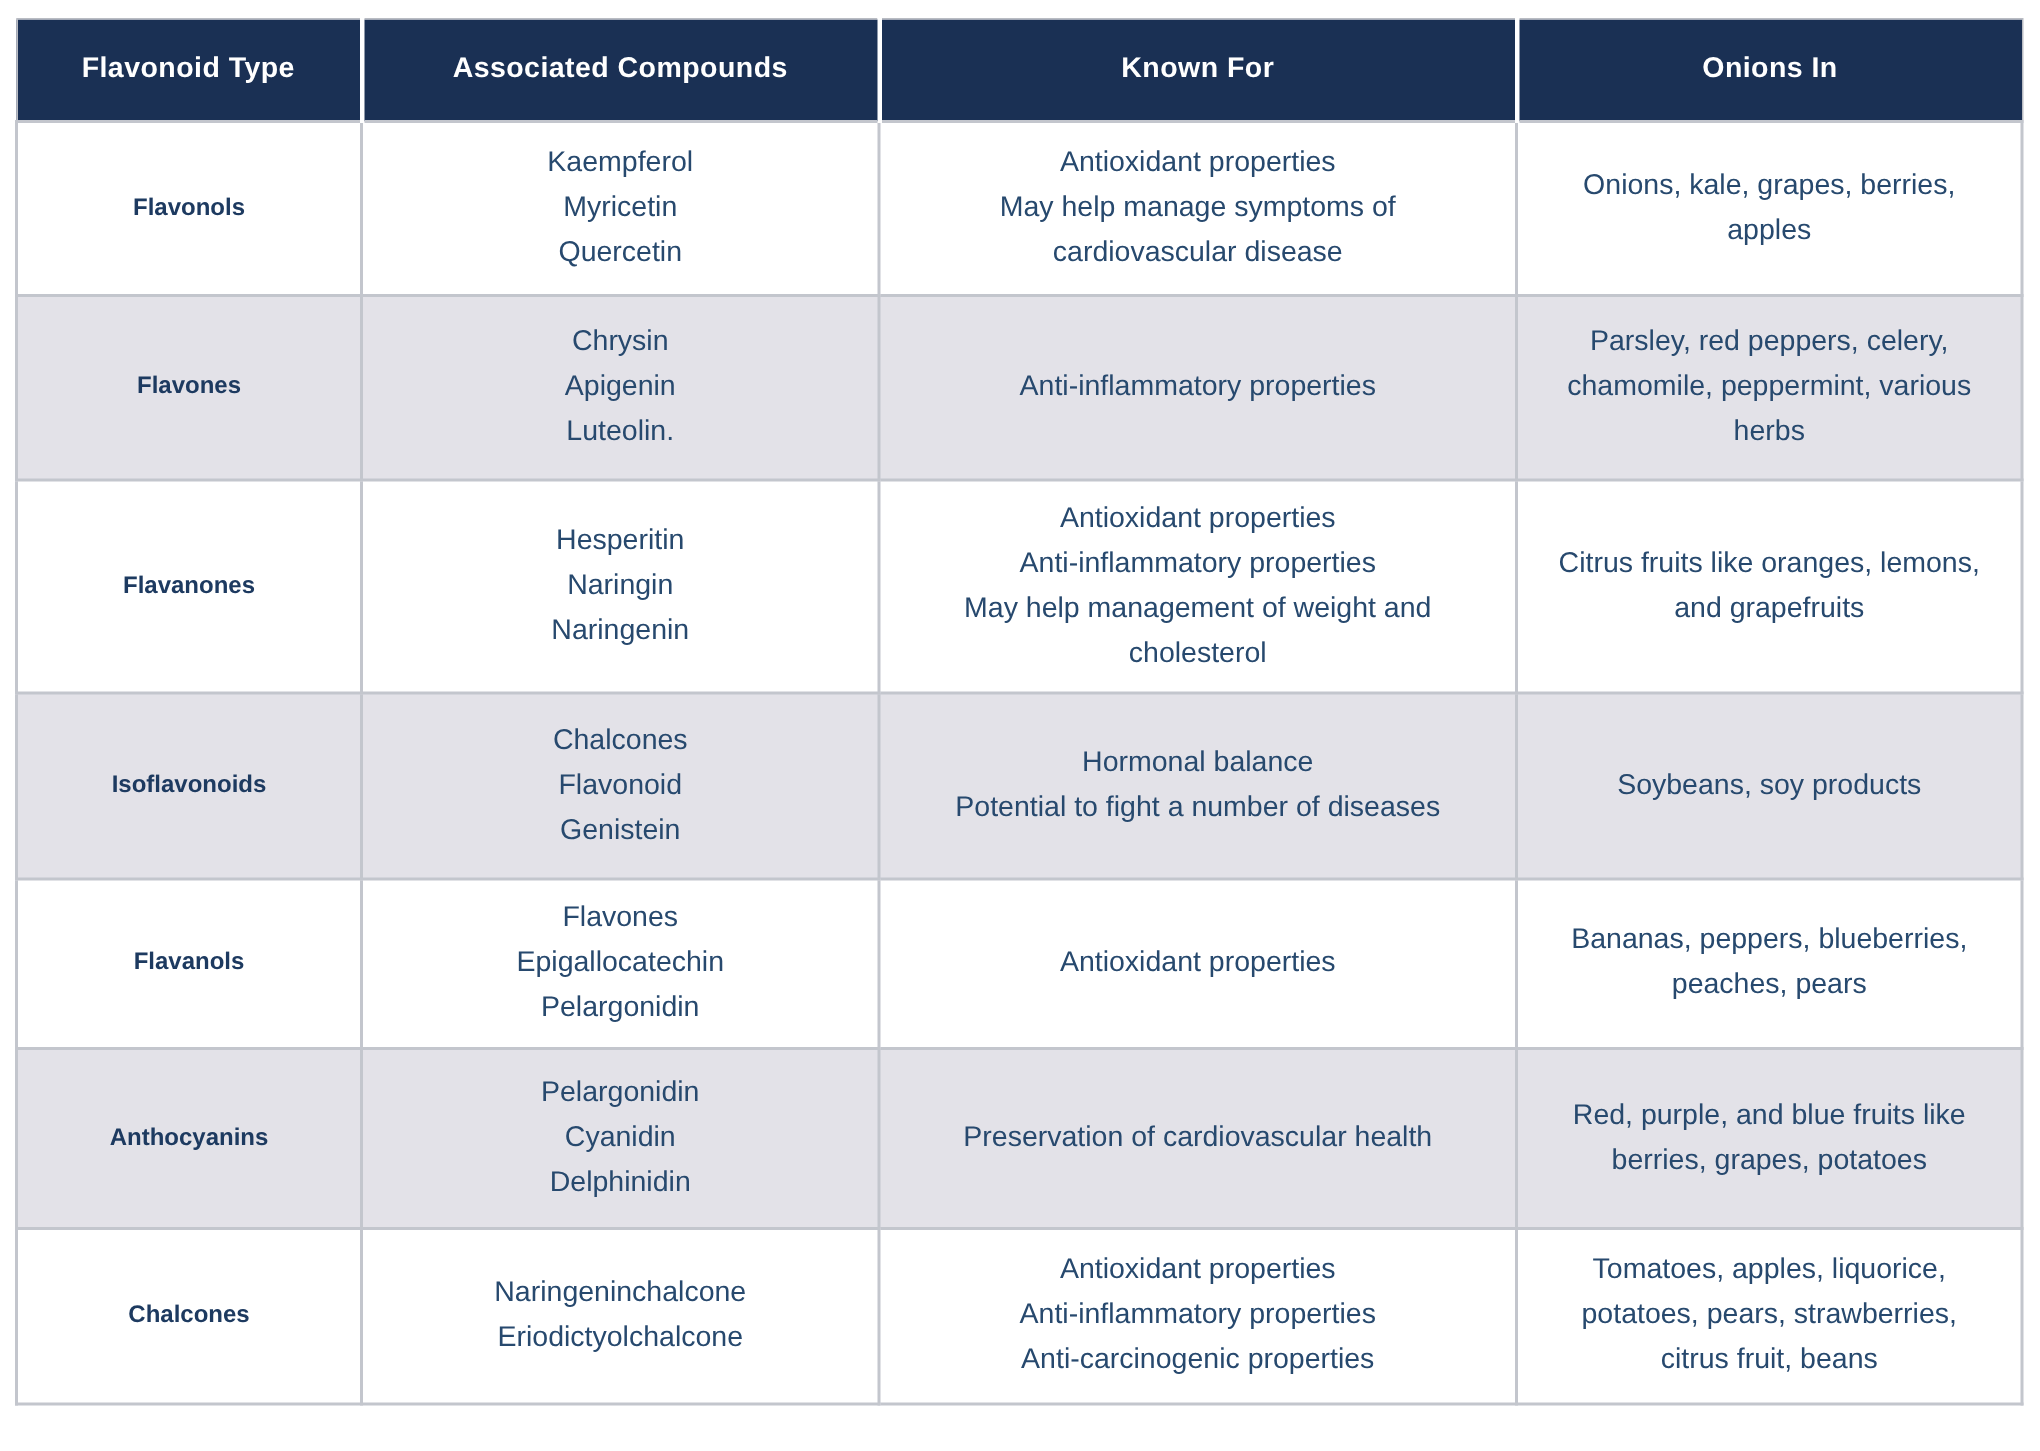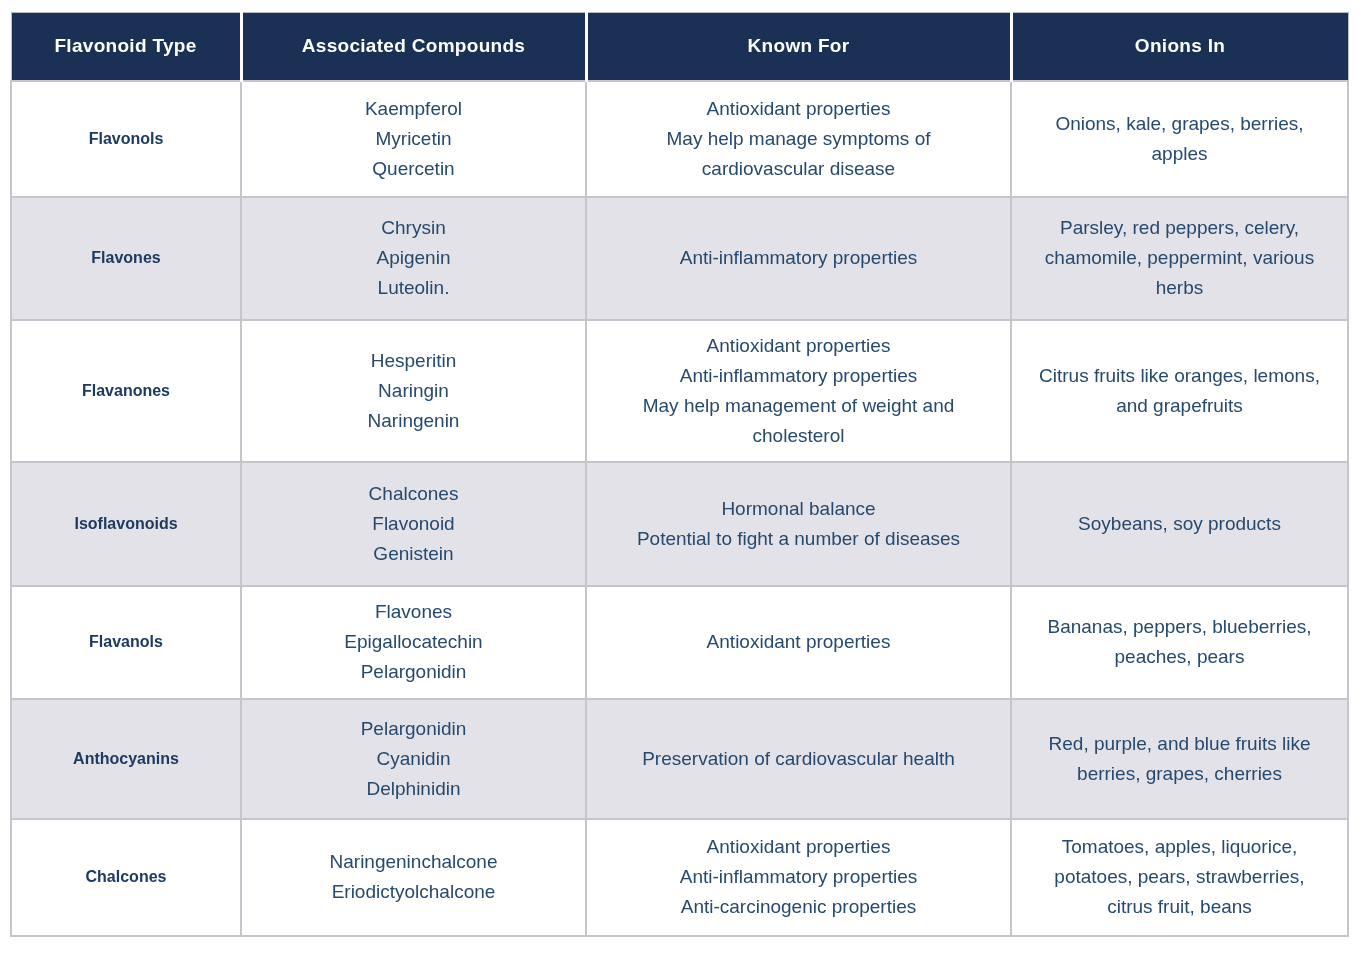--- a/index.html
+++ b/index.html
@@ -172,21 +172,21 @@
         </td>
         <td>
           <div>Pelargonidin</div>
           <div>Cyanidin</div>
           <div>Delphinidin</div>
         </td>
         <td>
           <div>Preservation of cardiovascular health</div>
         </td>
         <td>
-          <div>Red, purple, and blue fruits like berries, grapes, cherries</div>
+          <div>Red, purple, and blue fruits like berries, grapes, potatoes</div>
         </td>
       </tr>
       <tr style="height: 117px;">
         <td class="type-cell">
           <div>Chalcones</div>
         </td>
         <td>
           <div>Naringeninchalcone</div>
           <div>Eriodictyolchalcone</div>
         </td>

